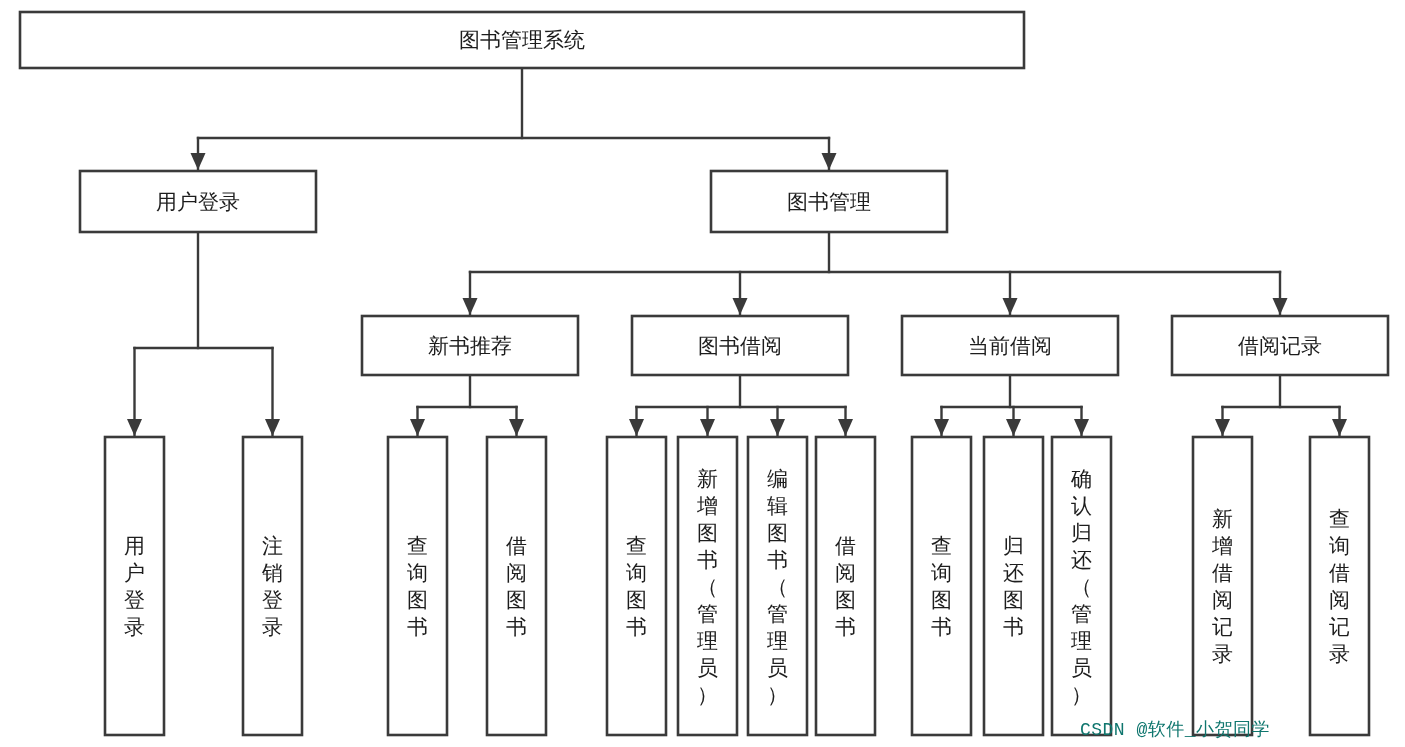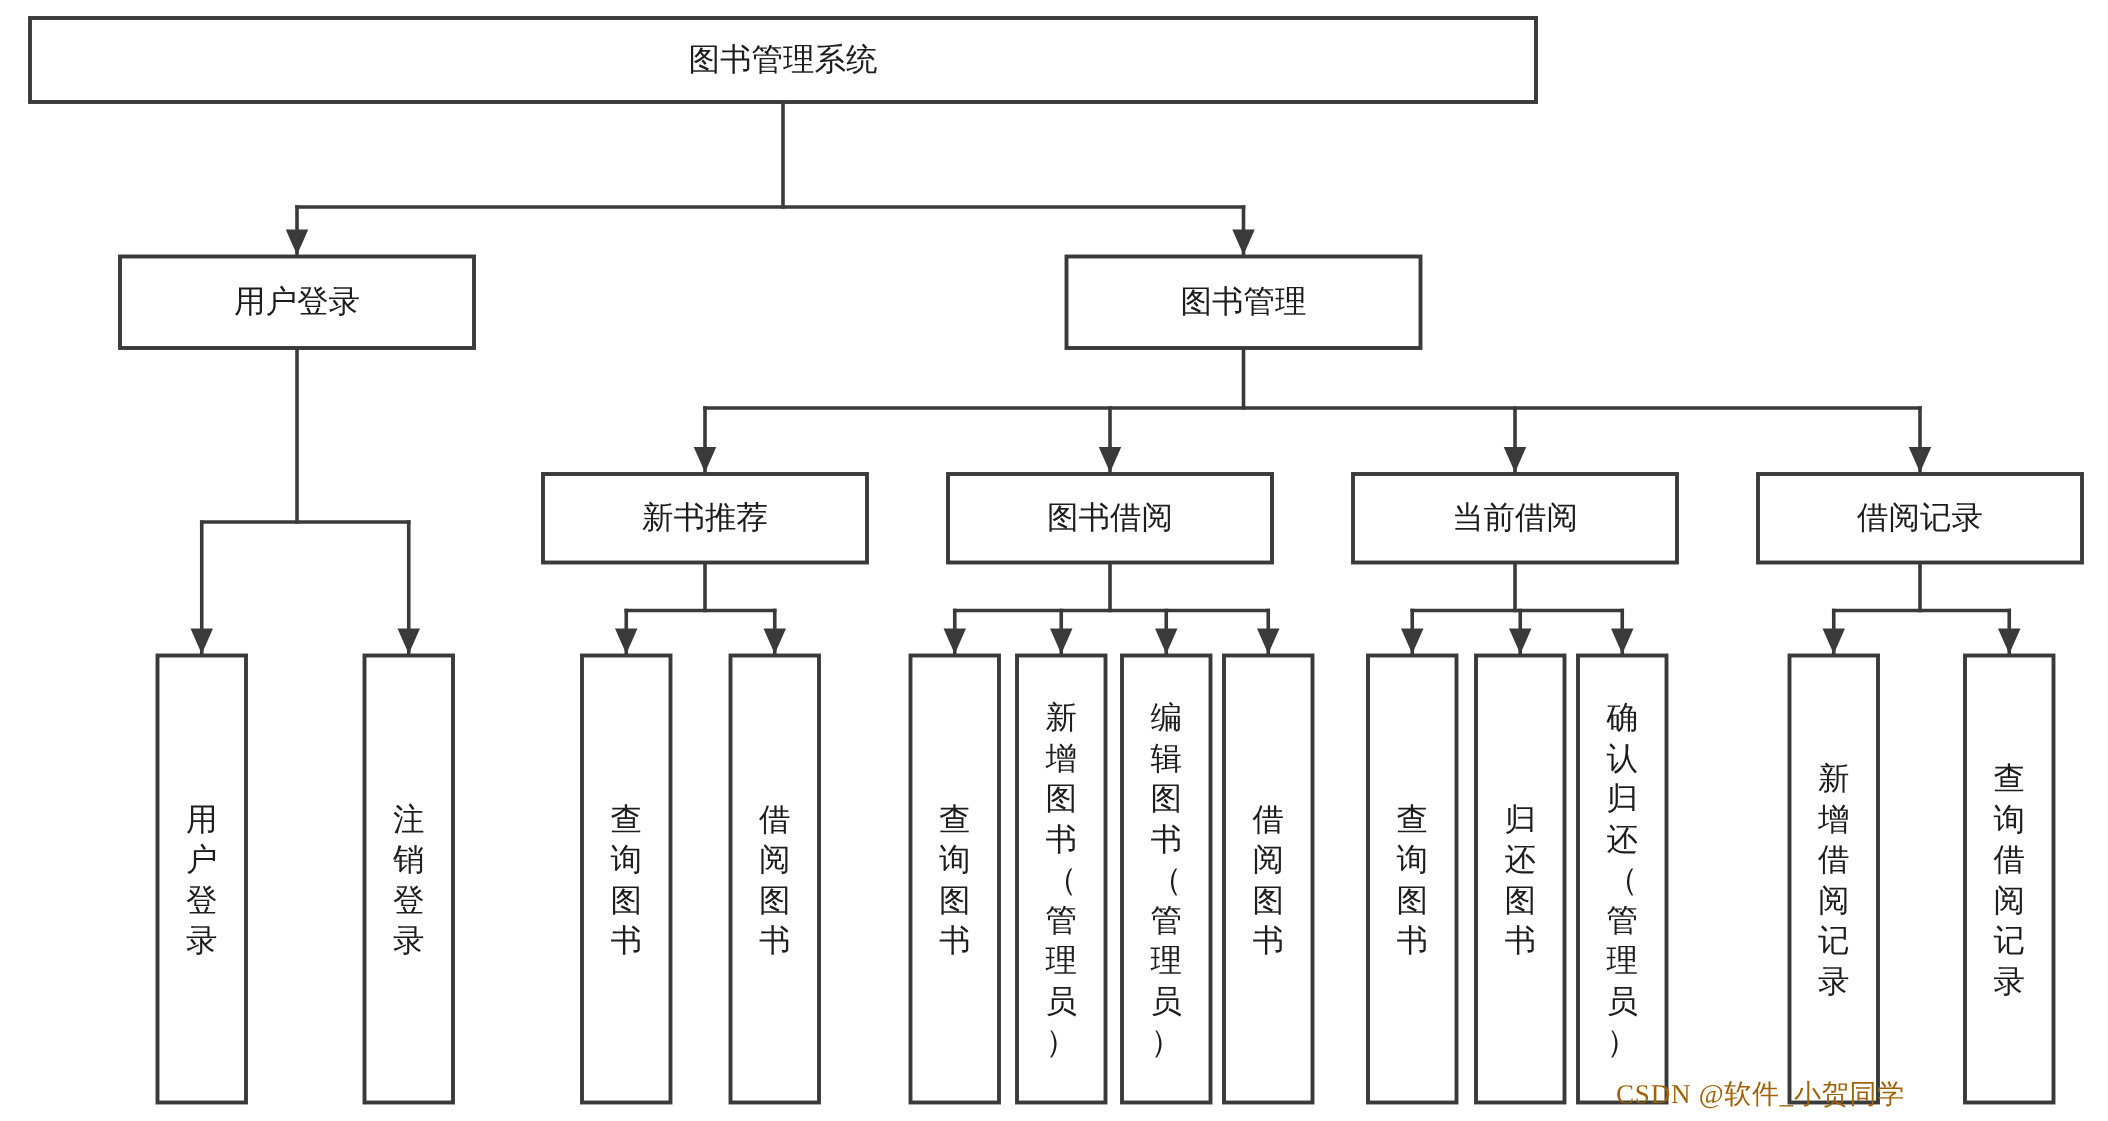--- a/index.html
+++ b/index.html
@@ -53,23 +53,23 @@
   .node-label-v {
     font-family: "DejaVu Sans", "Liberation Sans", sans-serif;
     font-size: 21px;
     fill: #1d1d1d;
     text-anchor: middle;
   }
   .watermark {
     position: absolute;
     right: 12px;
     bottom: 6px;
-    font-family: Liberation Serif, serif;
+    font-family: Liberation Mono, monospace;
     font-size: 18px;
-    color: #a16207;
+    color: #0f766e;
     letter-spacing: 0.5px;
     white-space: nowrap;
     pointer-events: none;
     margin-left: 16px;
   }
 </style>
 </head>
 <body>
 
 <div id="diagram-root">

